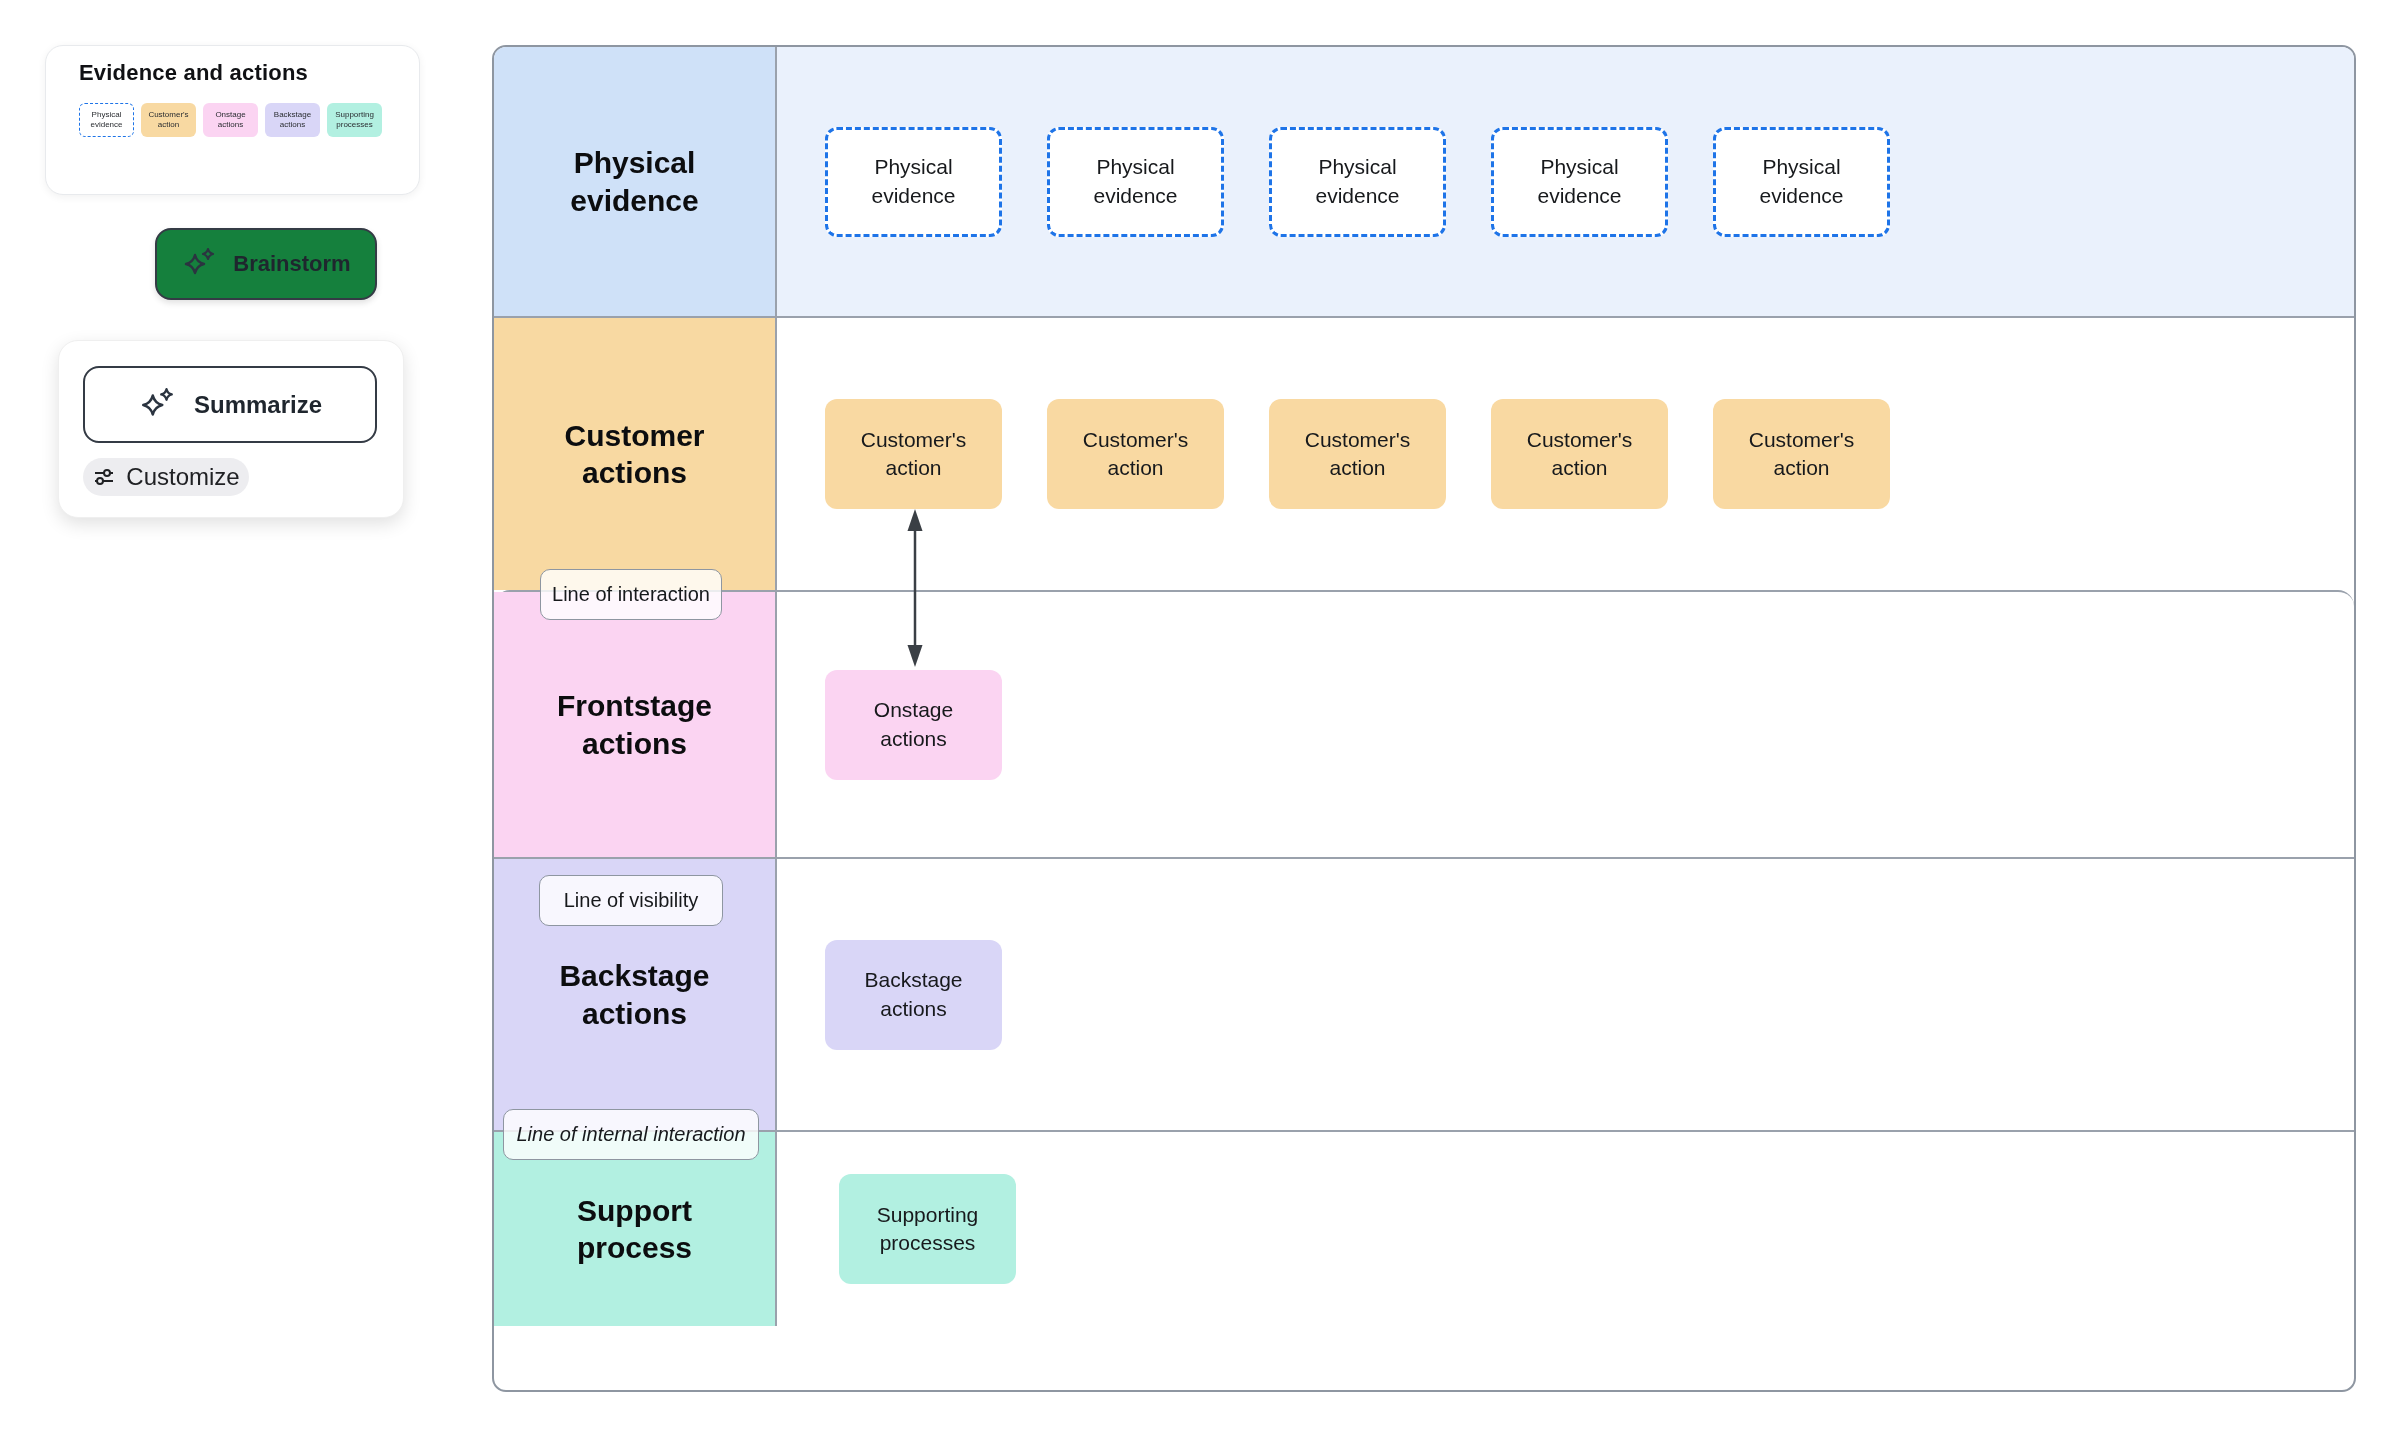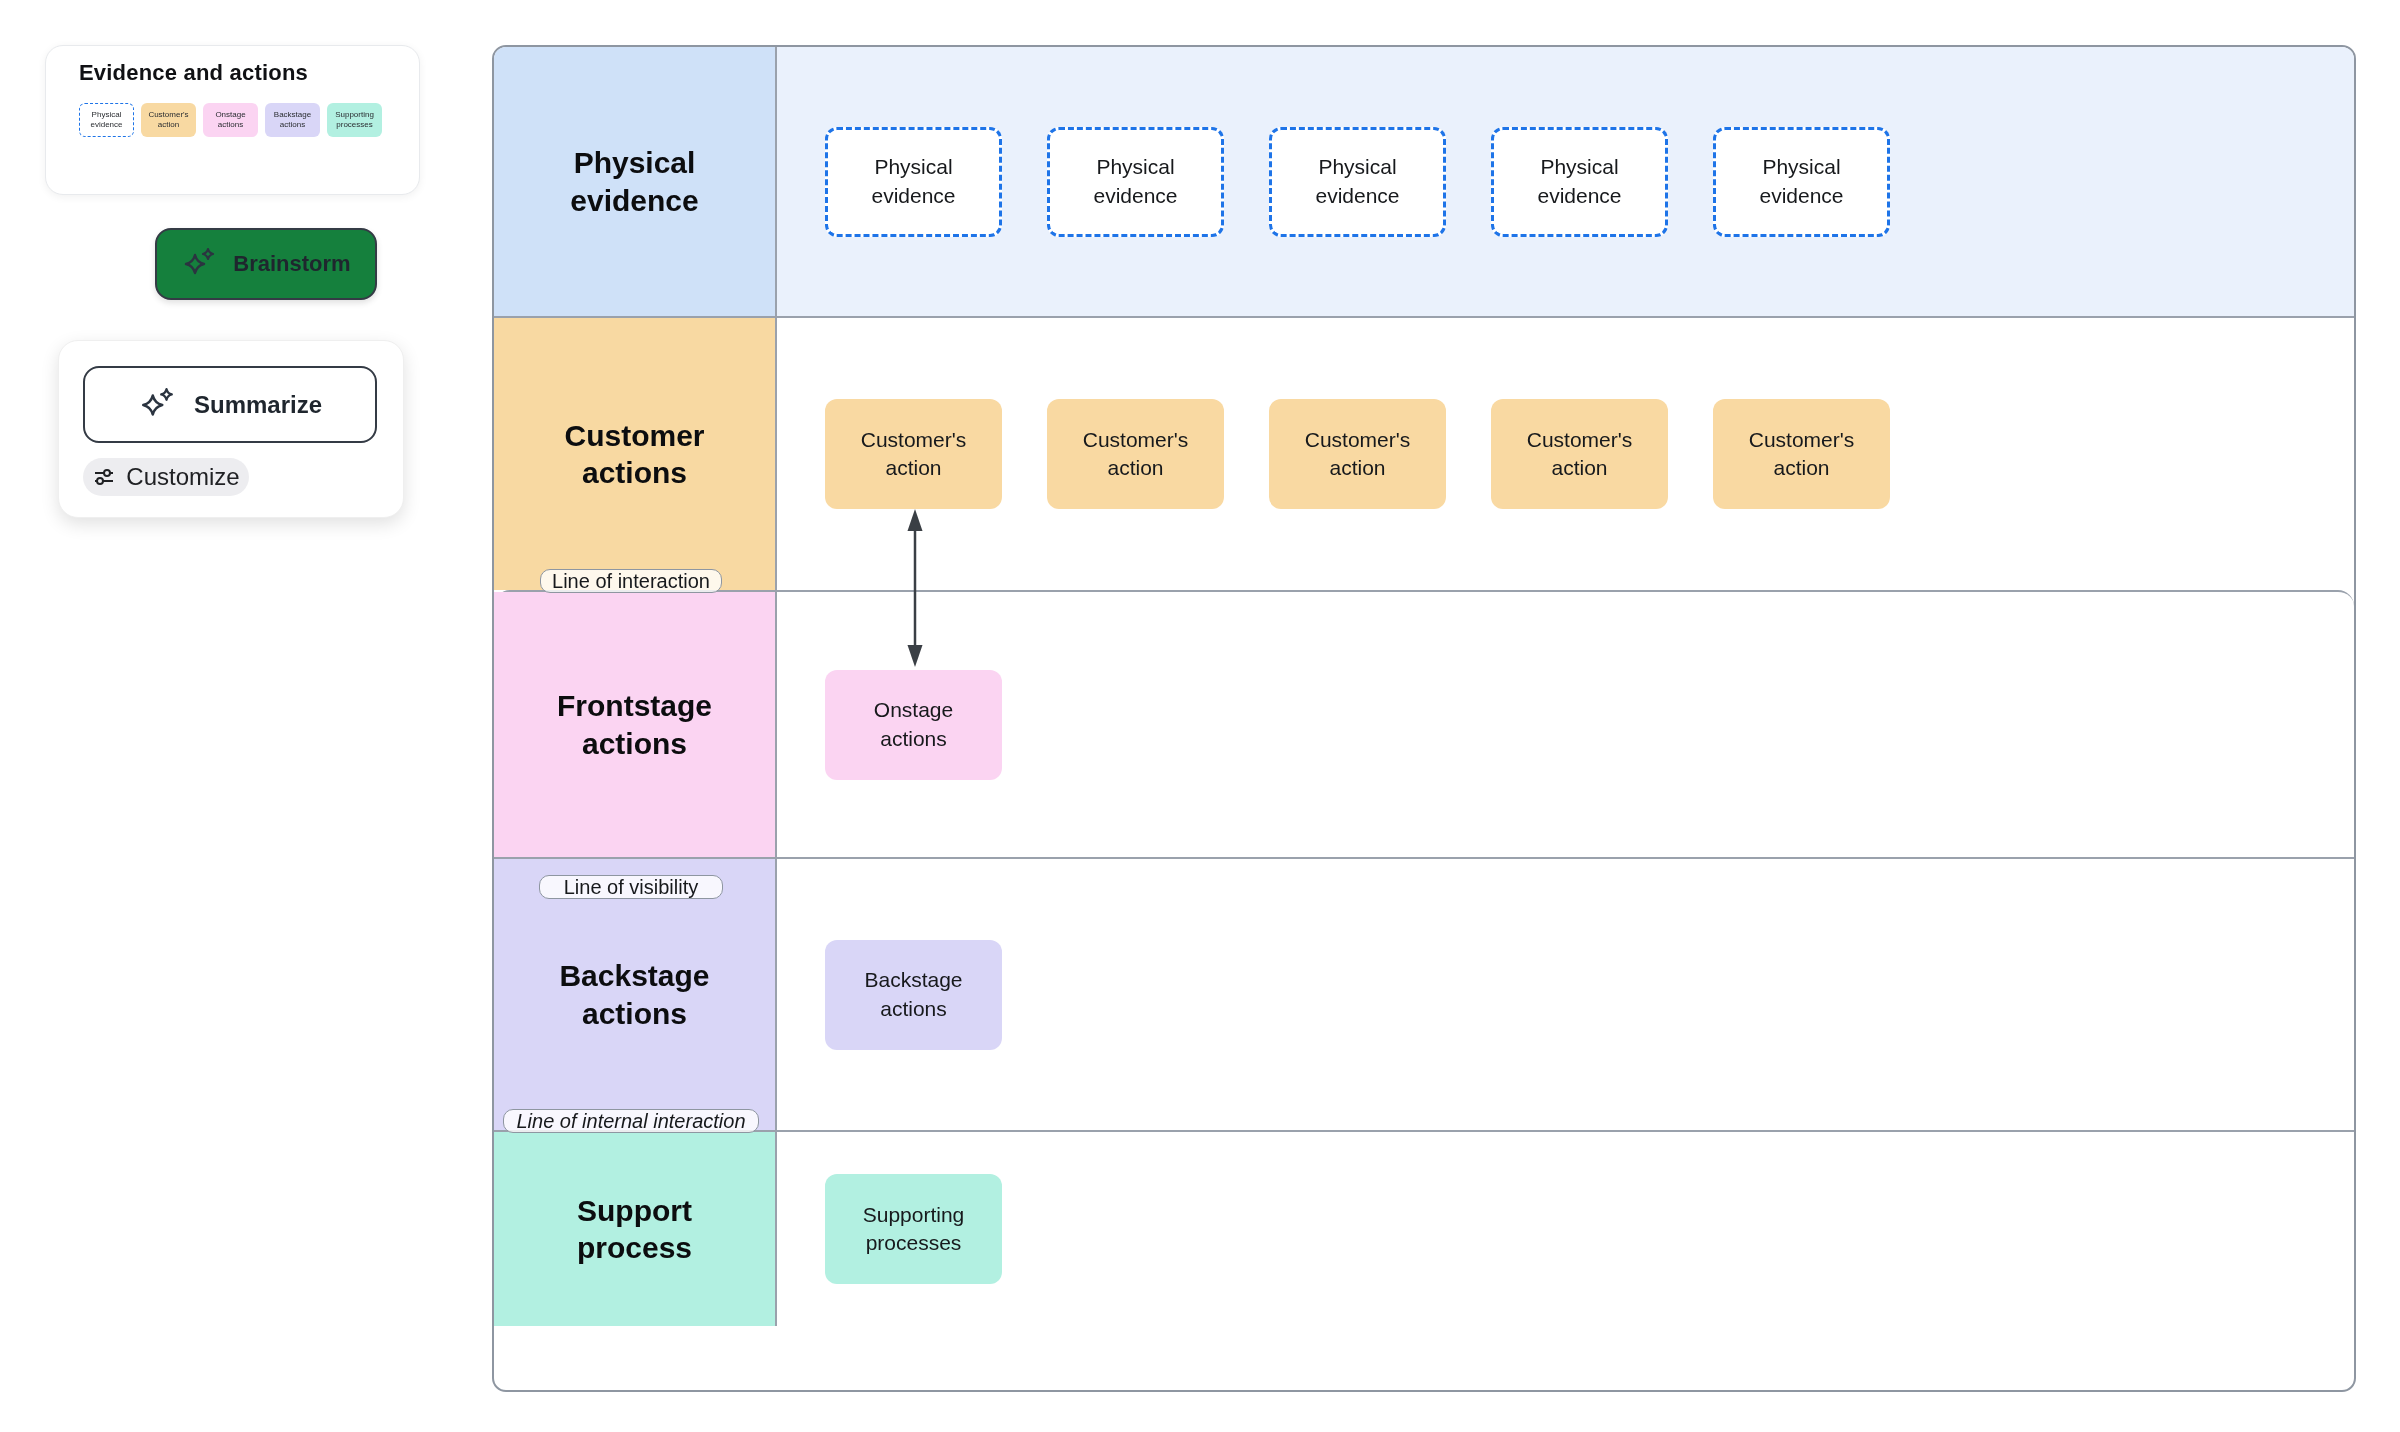--- a/index.html
+++ b/index.html
@@ -56,41 +56,41 @@
     border:2px solid #8e96a1;border-radius:14px;background:#fff;overflow:hidden;
   }
   .bp-row{display:flex;box-sizing:border-box;}
   .bp-row + .bp-row{border-top:2px solid #9aa1ac;}
   .row-header{
     width:283px;flex:0 0 283px;box-sizing:border-box;border-right:2px solid #9aa1ac;
     display:flex;align-items:center;justify-content:center;text-align:center;
     font-size:30px;line-height:1.25;font-weight:700;color:#0c0d0f;padding:0 38px;
   }
   .row-content{flex:1;display:flex;align-items:center;gap:45px;padding-left:48px;}
-  .r0{height:269px;} .r1{height:274px;} .r2{height:267px;border-radius:16px;} .r3{height:273px;} .r4{height:196px;}
+  .r0{height:269px;} .r1{height:274px;} .r2{height:267px;border-radius:16px;} .r3{height:273px;} .r4{height:196px;gap:14px;}
   .r0 .row-header{background:#cfe1f8;}
   .r0 .row-content{background:#eaf1fc;}
   .r1 .row-header{background:#f8d9a2;}
   .r2 .row-header{background:#fbd4f2;}
   .r3 .row-header{background:#d9d6f7;}
   .r4 .row-header{background:#b2f0e1;}
 
   .bp-box{
     width:177px;height:110px;flex:0 0 177px;box-sizing:border-box;border-radius:12px;
     display:flex;align-items:center;justify-content:center;text-align:center;
     font-size:21px;line-height:1.35;color:#17191c;padding:4px 26px;cursor:pointer;
   }
   .bp-box.dashed{background:#fff;border:3px dashed #1e74e8;}
   .bp-box.orange{background:#f9d9a2;}
   .bp-box.pink{background:#fbd4f2;}
   .bp-box.purple{background:#d9d6f7;}
   .bp-box.mint{background:#b2f0e1;}
 
   .divider-label{
-    position:absolute;height:24px;box-sizing:border-box;z-index:5;
+    position:absolute;height:51px;box-sizing:border-box;z-index:5;
     background:rgba(255,255,255,.8);border:1.5px solid #8e96a1;border-radius:10px;
     display:flex;align-items:center;justify-content:center;white-space:nowrap;
     font-size:20px;color:#17191c;
   }
   .dl0{left:46px;top:522px;width:182px;}
   .dl1{left:45px;top:828px;width:184px;}
   .dl2{left:9px;top:1062px;width:256px;font-style:italic;}
 
   .connector{position:absolute;left:404px;top:461px;z-index:4;}
   .icon{display:block;}

